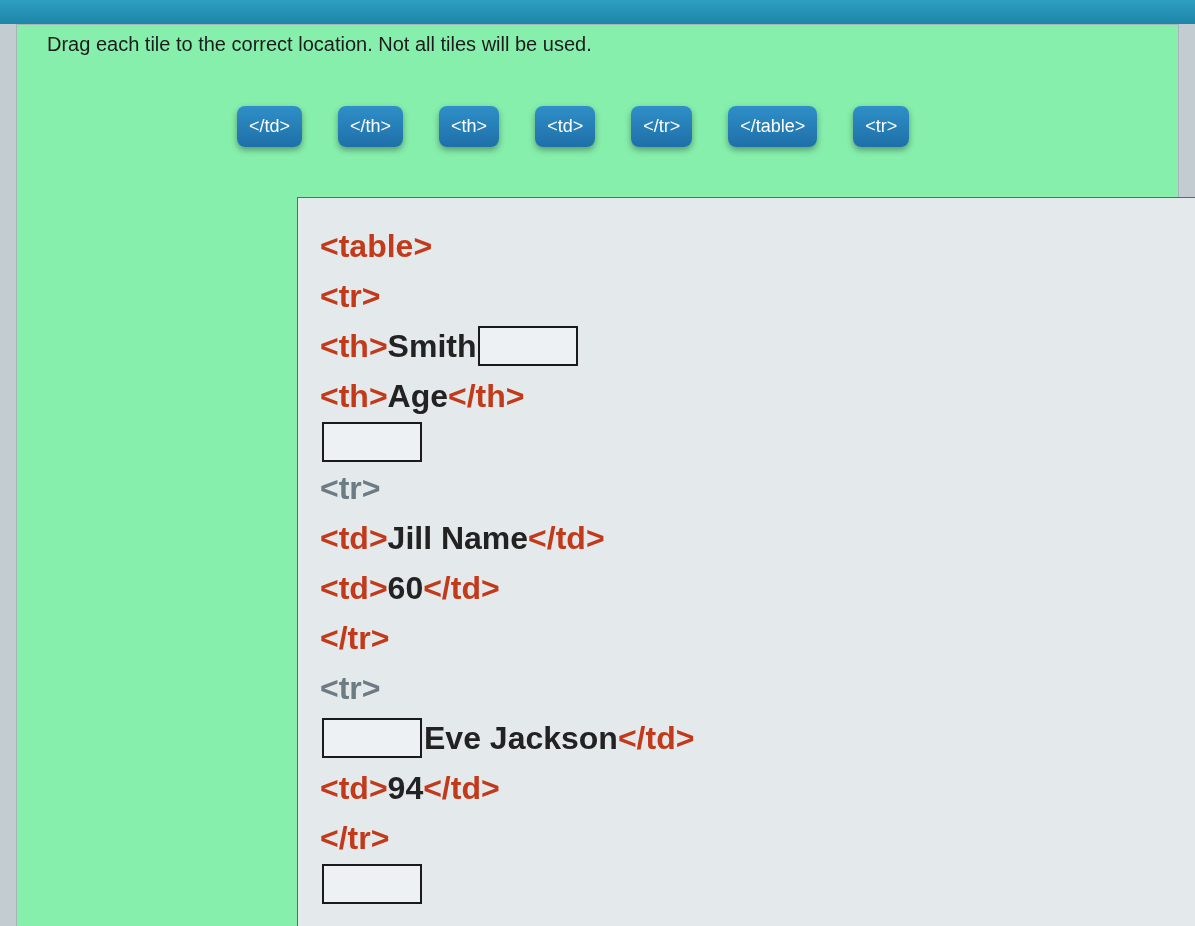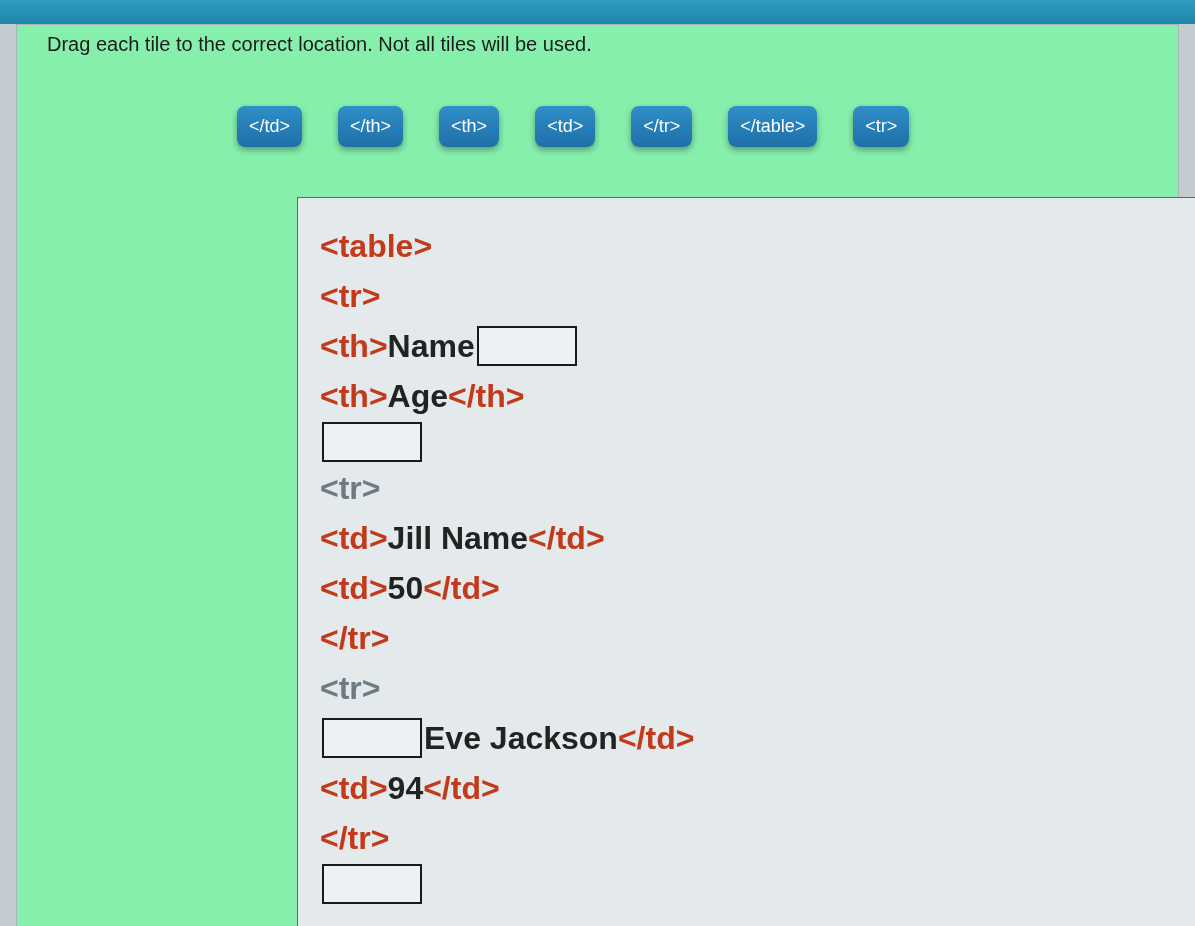--- a/index.html
+++ b/index.html
@@ -107,21 +107,21 @@
       <div class="code-line">
         <span class="tag-red">&lt;table&gt;</span>
       </div>
 
       <div class="code-line">
         <span class="tag-red">&lt;tr&gt;</span>
       </div>
 
       <div class="code-line">
         <span class="tag-red">&lt;th&gt;</span>
-          <span class="txt">Name</span>
+          <span class="txt">Smith</span>
           <span class="drop-slot"></span>
       </div>
 
       <div class="code-line">
         <span class="tag-red">&lt;th&gt;</span>
           <span class="txt">Age</span>
           <span class="tag-red">&lt;/th&gt;</span>
       </div>
 
       <div class="code-line">
@@ -133,21 +133,21 @@
       </div>
 
       <div class="code-line">
         <span class="tag-red">&lt;td&gt;</span>
           <span class="txt">Jill Name</span>
           <span class="tag-red">&lt;/td&gt;</span>
       </div>
 
       <div class="code-line">
         <span class="tag-red">&lt;td&gt;</span>
-          <span class="txt">50</span>
+          <span class="txt">60</span>
           <span class="tag-red">&lt;/td&gt;</span>
       </div>
 
       <div class="code-line">
         <span class="tag-red">&lt;/tr&gt;</span>
       </div>
 
       <div class="code-line">
         <span class="tag-grey">&lt;tr&gt;</span>
       </div>

